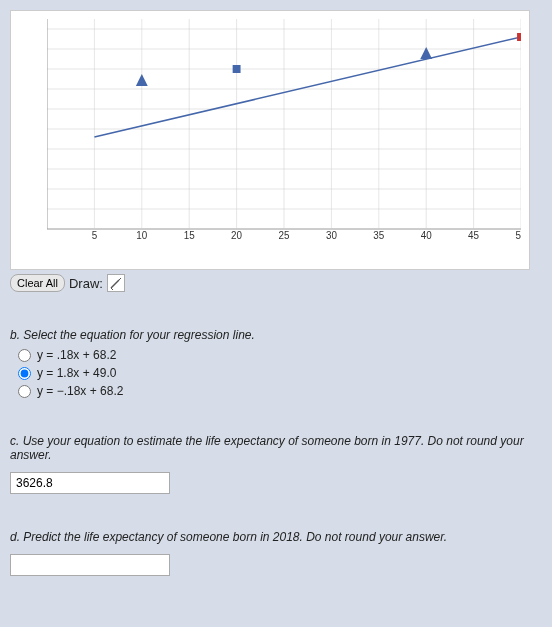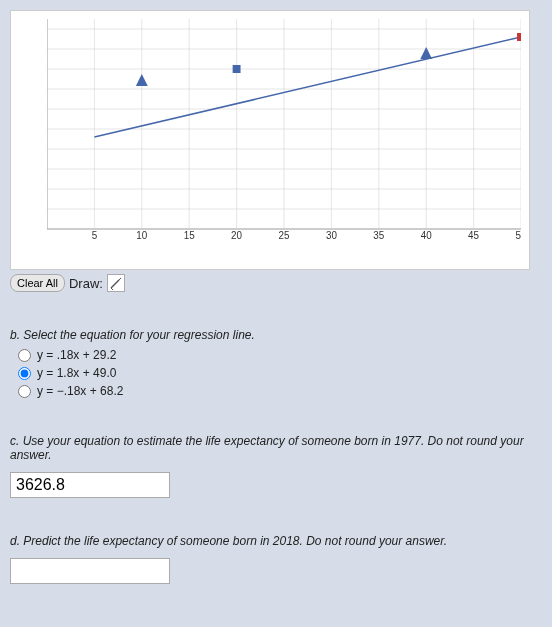--- a/index.html
+++ b/index.html
@@ -83,21 +83,21 @@
     }
 
     .radio-option input[type="radio"] {
       margin: 0;
     }
 
     .answer-input {
       width: 160px;
       border: 1px solid #aaa;
       padding: 3px 5px;
-      font-size: 16px;
+      font-size: 12px;
       margin-top: 4px;
       background: white;
     }
 
     .section-c, .section-d {
       margin-top: 10px;
     }
   </style>
 </head>
 <body>
@@ -175,21 +175,21 @@
       <line x1="2" y1="12" x2="4" y2="14" stroke="#555" stroke-width="1"></line>
     </svg>
   </div>
 </div>
 
 <div class="section">
   <div class="section-label">b. Select the equation for your regression line.</div>
   <div class="radio-group">
     <label class="radio-option">
       <input type="radio" name="regression" style="">
-      <span>y = .18x + 29.2</span>
+      <span>y = .18x + 68.2</span>
     </label>
     <label class="radio-option">
       <input type="radio" name="regression" checked="" style="">
       <span>y = 1.8x + 49.0</span>
     </label>
     <label class="radio-option">
       <input type="radio" name="regression" style="">
       <span>y = −.18x + 68.2</span>
     </label>
   </div>

